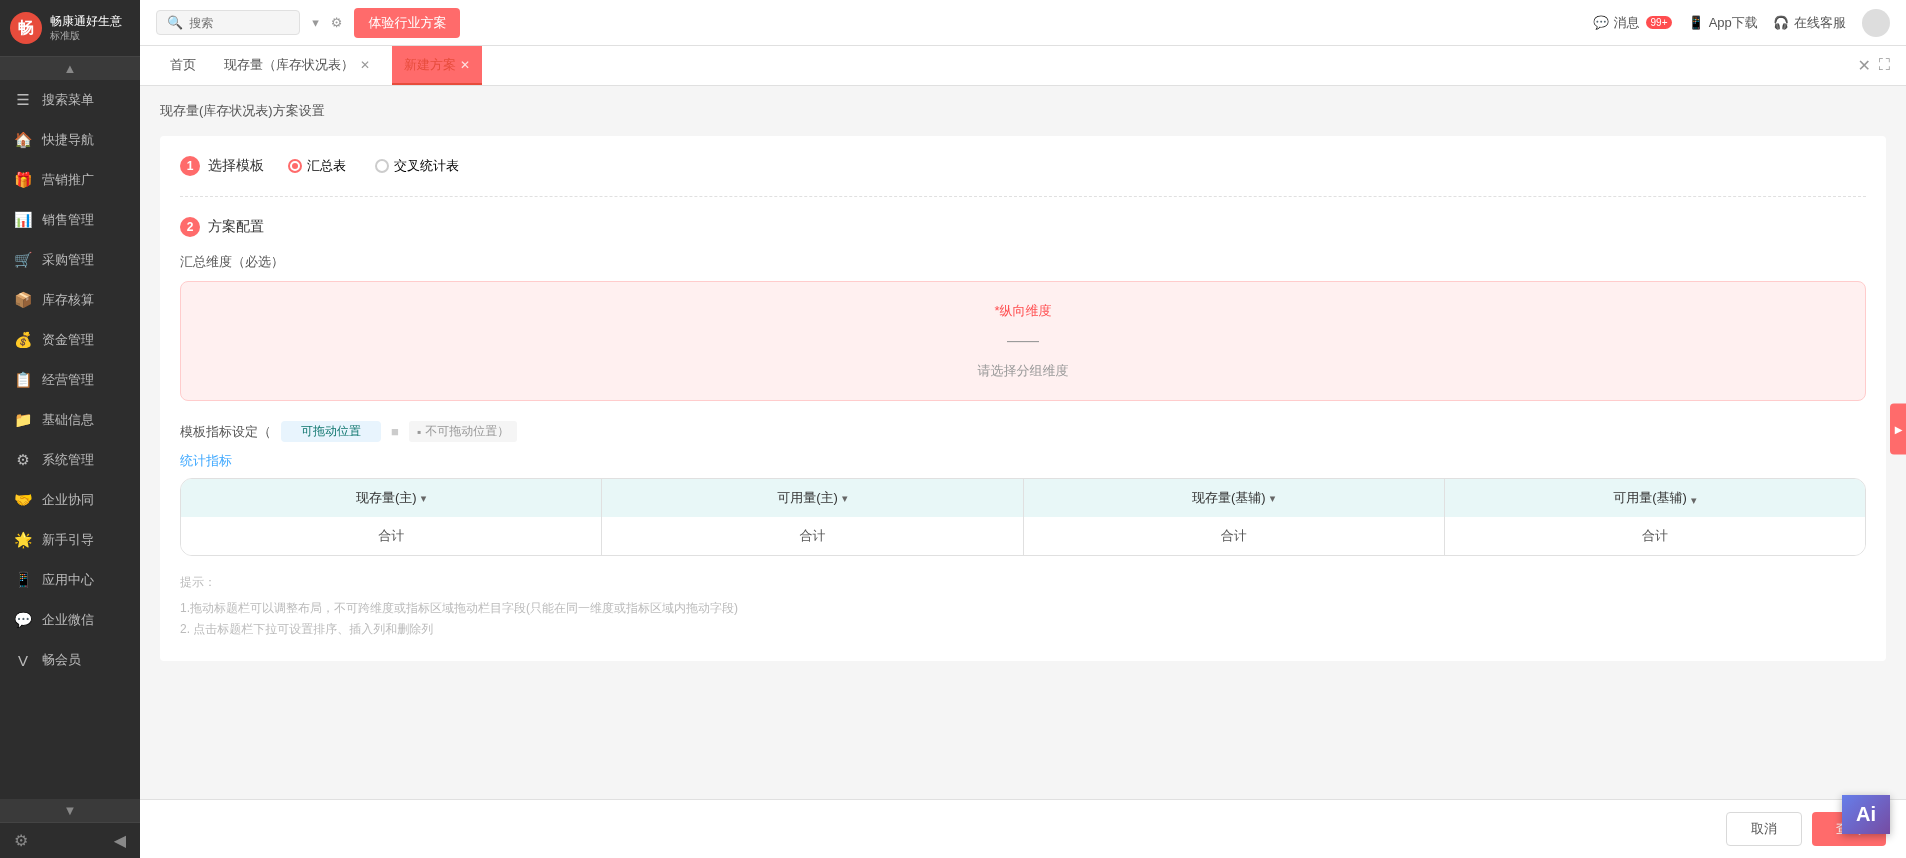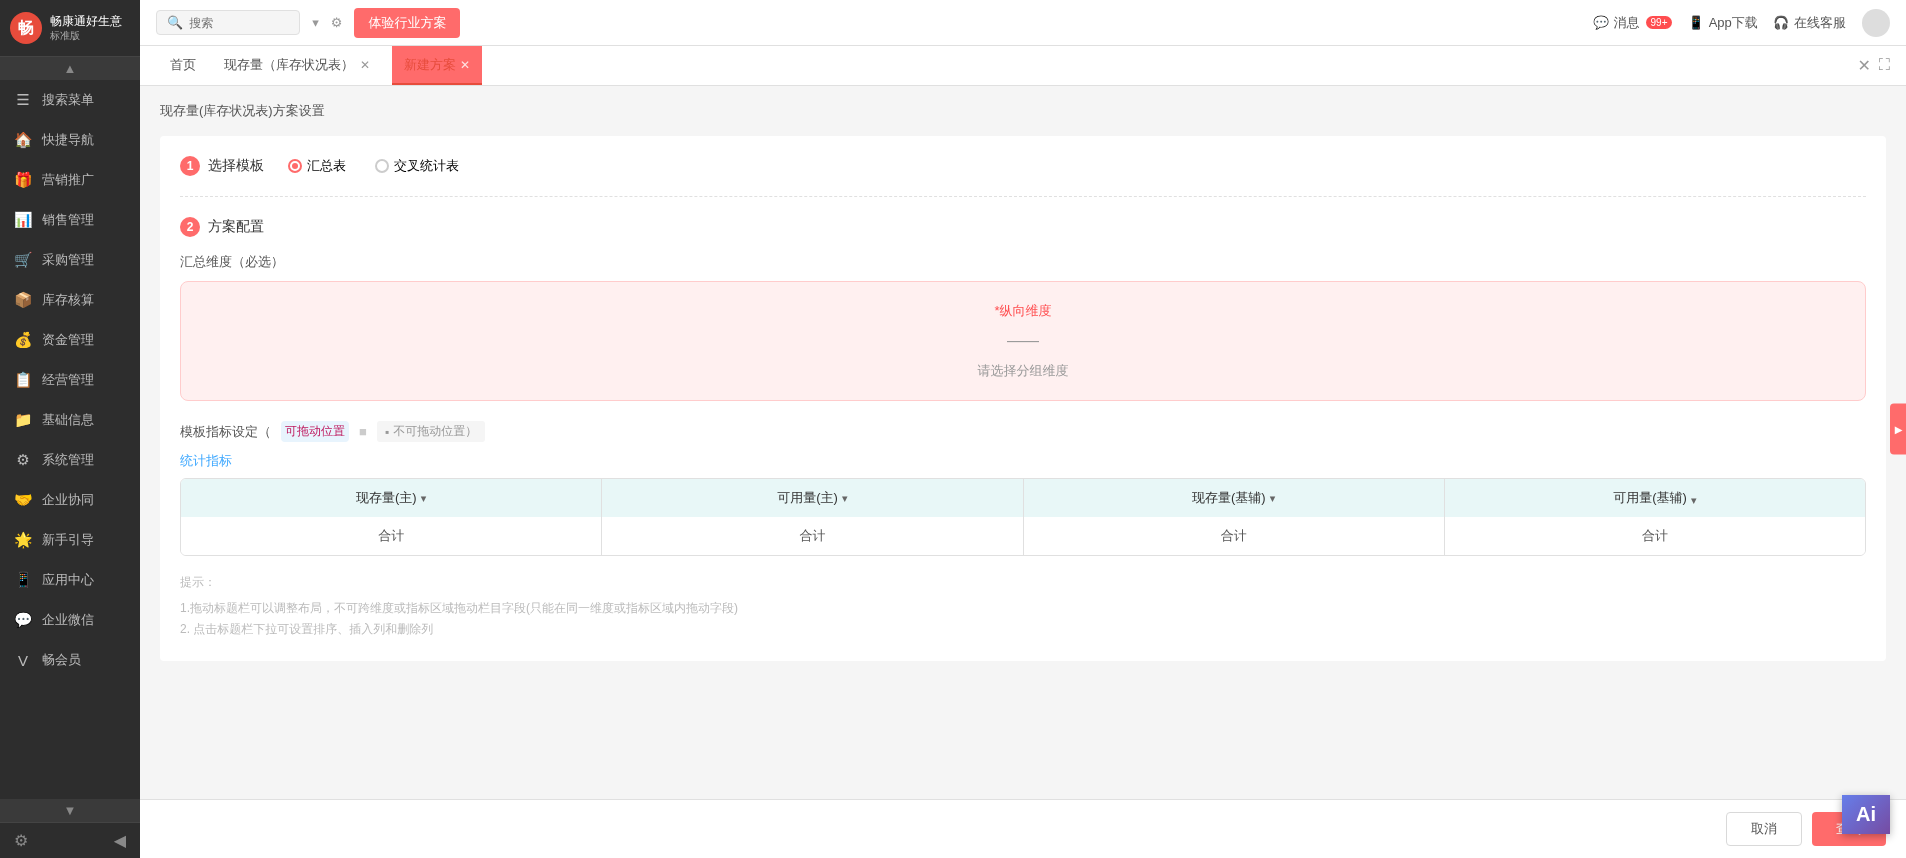--- a/index.html
+++ b/index.html
@@ -202,38 +202,38 @@
       flex-direction: column;
     }
     .dimension-label { color: #ff4d4f; font-size: 13px; white-space: nowrap; }
     .dimension-arrow { color: #999; font-size: 16px; }
     .dimension-placeholder { color: #999; font-size: 13px; }
 
     
     .indicator-settings { display: flex; align-items: center; gap: 10px; margin: 20px 0 10px 0; font-size: 13px; color: #555; }
     .indicator-badge-drag {
       background: #e8f4fd;
-      color: #be185d;
+      color: #0f766e;
       border-radius: 4px;
-      padding: 2px 4px;
+      padding: 2px 20px;
       font-size: 12px;
     }
     .indicator-badge-nodrag {
       background: #f5f5f5;
       color: #999;
       border-radius: 3px;
       padding: 2px 8px;
       font-size: 12px;
       display: flex; align-items: center; gap: 4px;
     }
 
     
     .stats-section { margin-bottom: 10px; }
     .stats-label { color: #40a9ff; font-size: 13px; margin-bottom: 8px; }
-    .stats-table { border: 1px solid #e0e0e0; border-radius: 6px; overflow: hidden; }
+    .stats-table { border: 1px solid #e0e0e0; border-radius: 12px; overflow: hidden; }
     .stats-header { display: flex; background: #e8f7f7; }
     .stats-col {
       flex: 1;
       padding: 10px 12px;
       display: flex;
       align-items: center;
       justify-content: center;
       gap: 4px;
       border-right: 1px solid #e0e0e0;
       font-size: 13px;

